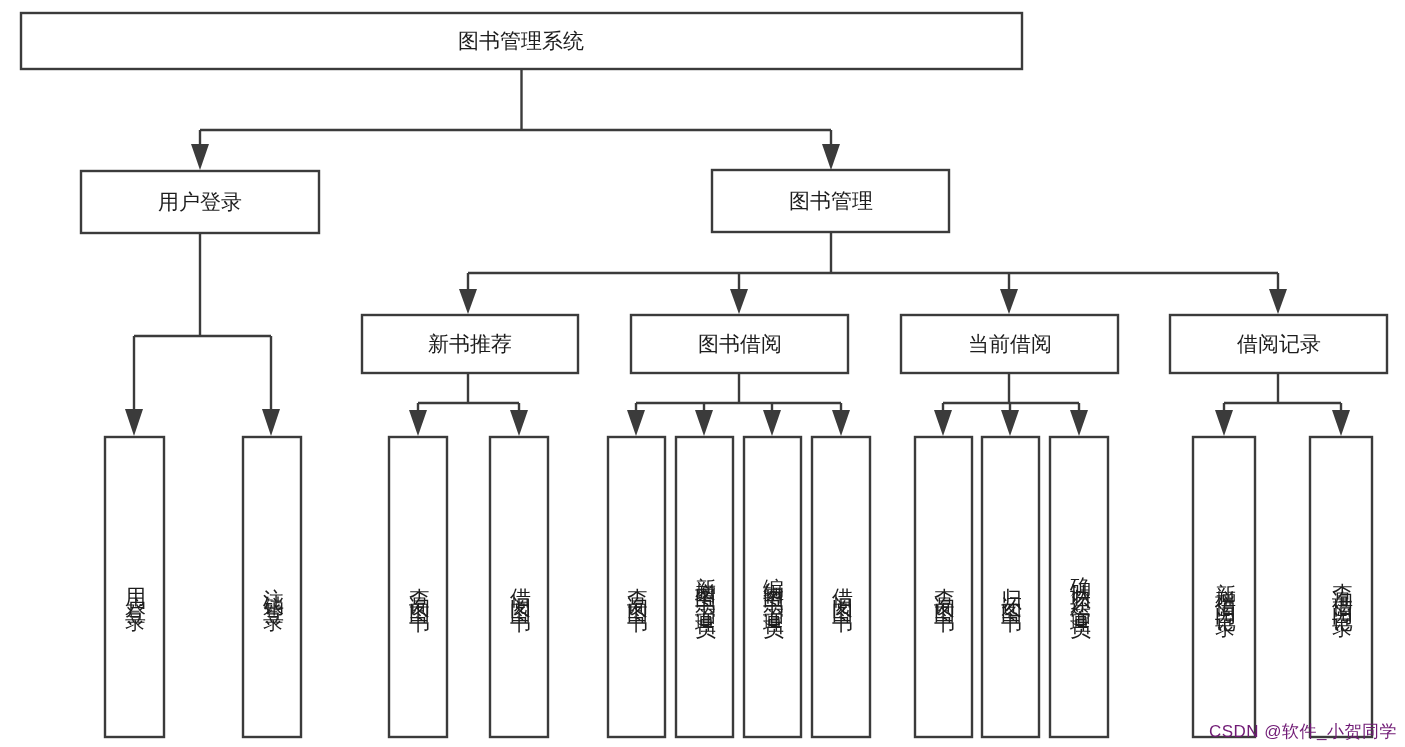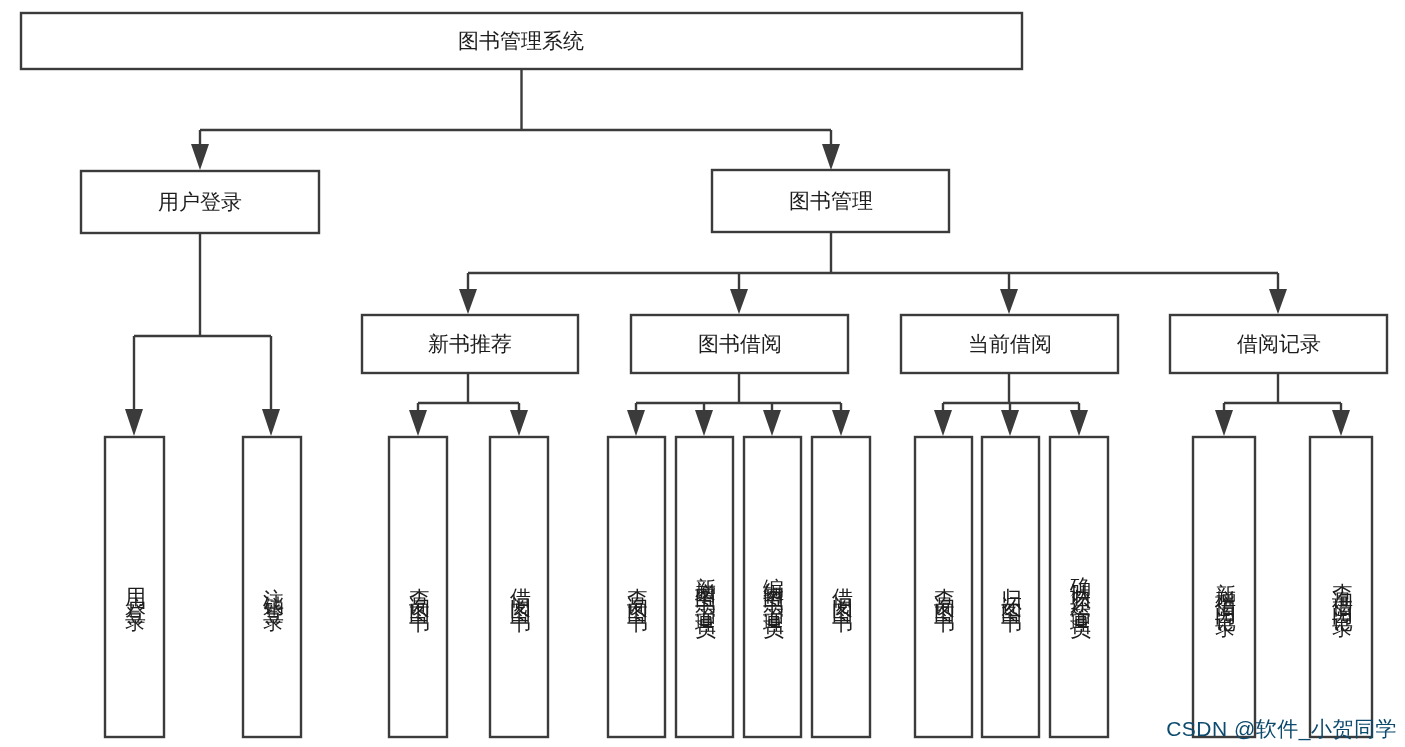--- a/index.html
+++ b/index.html
@@ -50,22 +50,22 @@
     font-size: 21px;
   }
   .label-v {
     font-size: 21px;
   }
   .watermark {
     position: absolute;
     right: 8px;
     bottom: 4px;
     font-family: "Liberation Sans", "DejaVu Sans", sans-serif;
-    font-size: 21px;
-    color: #0c4a6e;
+    font-size: 17px;
+    color: #701a75;
     letter-spacing: 0.5px;
     white-space: nowrap;
     user-select: none;
   }
 </style>
 </head>
 <body>
 
 <div id="diagram-root">
 

